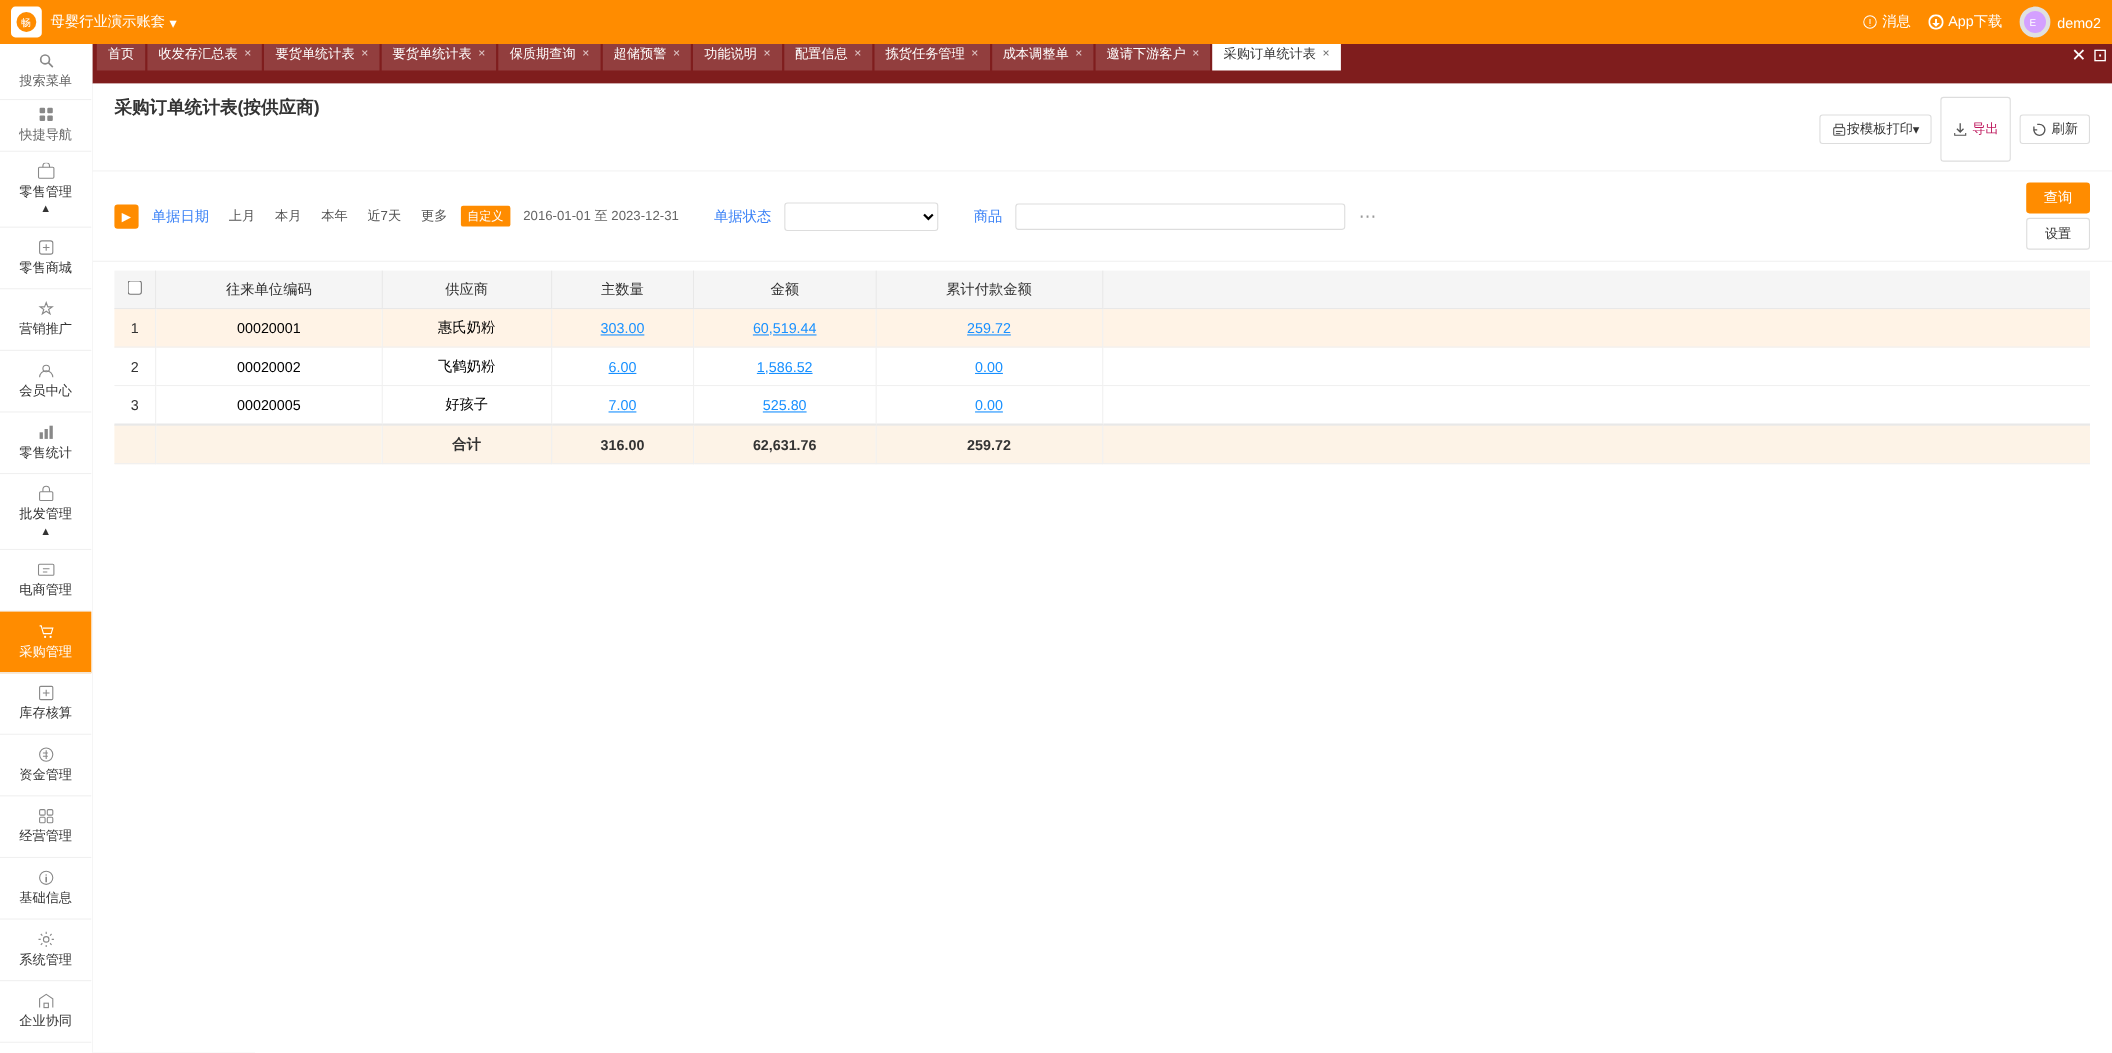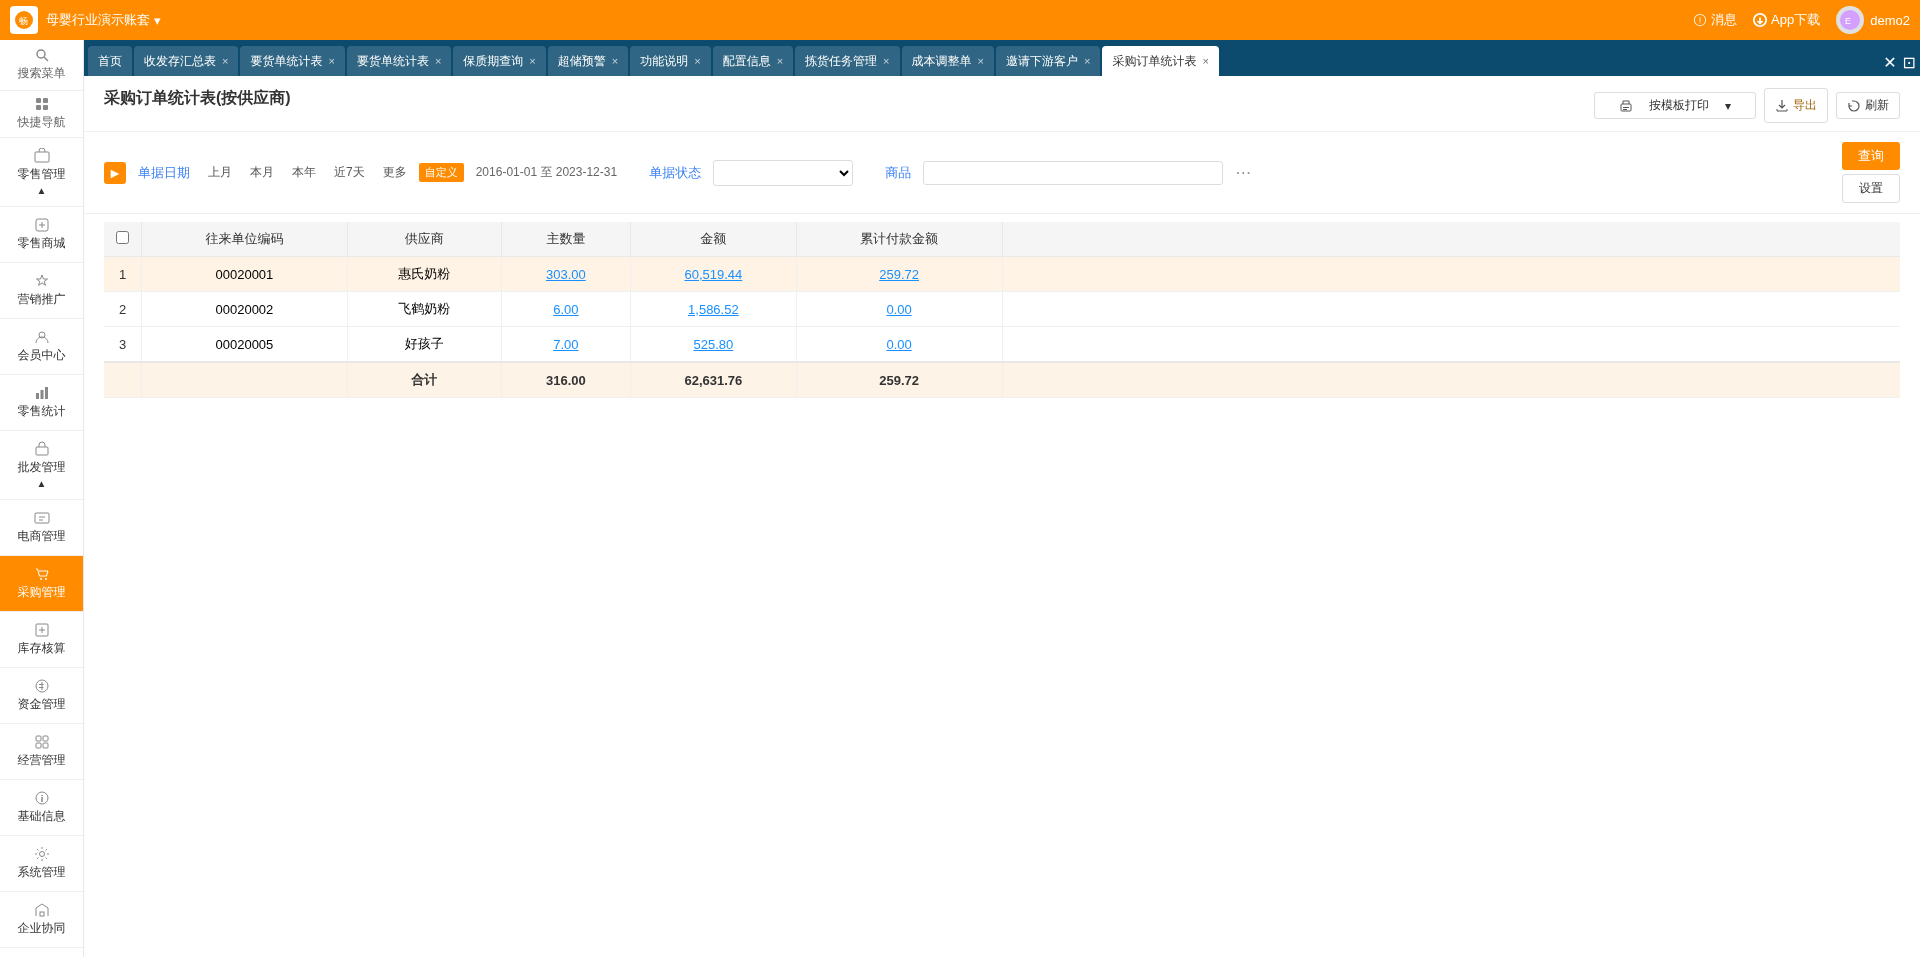--- a/index.html
+++ b/index.html
@@ -21,37 +21,37 @@
     .sidebar { width: 84px; background: #fff; border-right: 1px solid #e8e8e8; display: flex; flex-direction: column; overflow-y: auto; }
     .sidebar-search { padding: 8px 5px; text-align: center; cursor: pointer; color: #666; font-size: 12px; border-bottom: 1px solid #f0f0f0; }
     .sidebar-nav { padding: 6px 5px; text-align: center; cursor: pointer; color: #666; font-size: 12px; border-bottom: 1px solid #f0f0f0; }
     .sidebar-item { padding: 10px 5px; text-align: left; cursor: pointer; color: #333; font-size: 12px; border-bottom: 1px solid #f0f0f0; display: flex; flex-direction: column; align-items: center; gap: 2px; }
     .sidebar-item.active { background: #ff8c00; color: #fff; }
 
     
     .content-area { flex: 1; display: flex; flex-direction: column; overflow: hidden; }
 
     
-    .tab-bar { height: 36px; background: #0c4a6e; display: flex; align-items: flex-end; padding: 0 4px; gap: 2px; overflow-x: auto; }
+    .tab-bar { height: 36px; background: #7f1d1d; display: flex; align-items: flex-end; padding: 12px 4px; gap: 2px; overflow-x: auto; }
     .tab-bar::-webkit-scrollbar { height: 3px; }
     .tab { height: 30px; padding: 0 10px; background: rgba(255,255,255,0.15); color: #fff; border-radius: 4px 4px 0 0; display: flex; align-items: center; gap: 6px; cursor: pointer; font-size: 12px; white-space: nowrap; }
     .tab.active { background: #fff; color: #333; }
     .tab .close { color: inherit; opacity: 0.7; cursor: pointer; font-size: 11px; }
     .tab-bar-right { margin-left: auto; display: flex; align-items: center; gap: 6px; padding-bottom: 4px; }
     .tab-bar-right button { background: transparent; border: none; color: #fff; cursor: pointer; font-size: 16px; }
 
     
     .page-content { flex: 1; background: #fff; overflow-y: auto; padding: 0; }
 
     
     .page-header { padding: 12px 20px 8px 20px; display: flex; align-items: flex-start; justify-content: space-between; border-bottom: 1px solid #f0f0f0; }
     .page-title { font-size: 16px; font-weight: bold; color: #333; }
     .page-actions { display: flex; align-items: center; gap: 8px; }
-    .btn-print { background: #fff; border: 1px solid #ddd; padding: 4px 24px; border-radius: 3px; cursor: pointer; font-size: 12px; color: #333; display: flex; align-items: center; gap: 16px; }
-    .btn-export { background: #fff; border: 1px solid #ddd; padding: 8px 10px; border-radius: 3px; cursor: pointer; font-size: 12px; color: #a16207; display: flex; align-items: center; gap: 4px; }
+    .btn-print { background: #fff; border: 1px solid #ddd; padding: 4px 10px; border-radius: 3px; cursor: pointer; font-size: 12px; color: #333; display: flex; align-items: center; gap: 0; }
+    .btn-export { background: #fff; border: 1px solid #ddd; padding: 20px 10px; border-radius: 3px; cursor: pointer; font-size: 12px; color: #be185d; display: flex; align-items: center; gap: 4px; }
     .btn-refresh { background: #fff; border: 1px solid #ddd; padding: 4px 10px; border-radius: 3px; cursor: pointer; font-size: 12px; color: #333; display: flex; align-items: center; gap: 4px; }
 
     
     .filter-area { padding: 10px 20px; background: #fff; border-bottom: 1px solid #f0f0f0; }
     .filter-row { display: flex; align-items: center; gap: 12px; flex-wrap: wrap; }
     .filter-toggle { width: 22px; height: 22px; background: #ff8c00; color: #fff; border: none; border-radius: 3px; cursor: pointer; display: flex; align-items: center; justify-content: center; font-size: 14px; }
     .filter-label { font-size: 13px; color: #3b82f6; white-space: nowrap; }
     .filter-date-options { display: flex; align-items: center; gap: 6px; }
     .date-option { font-size: 12px; color: #555; cursor: pointer; padding: 2px 6px; border-radius: 2px; }
     .date-range-badge { background: #ff8c00; color: #fff; font-size: 11px; padding: 2px 6px; border-radius: 2px; cursor: pointer; }

